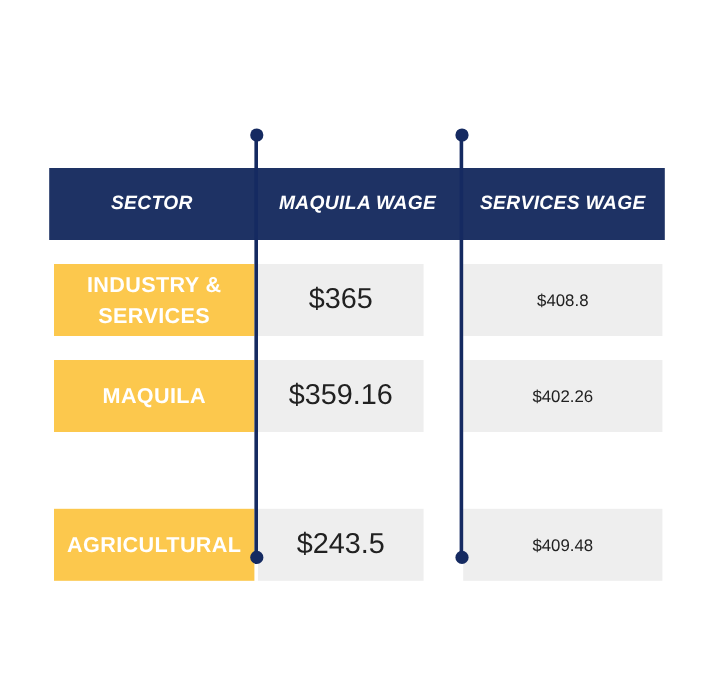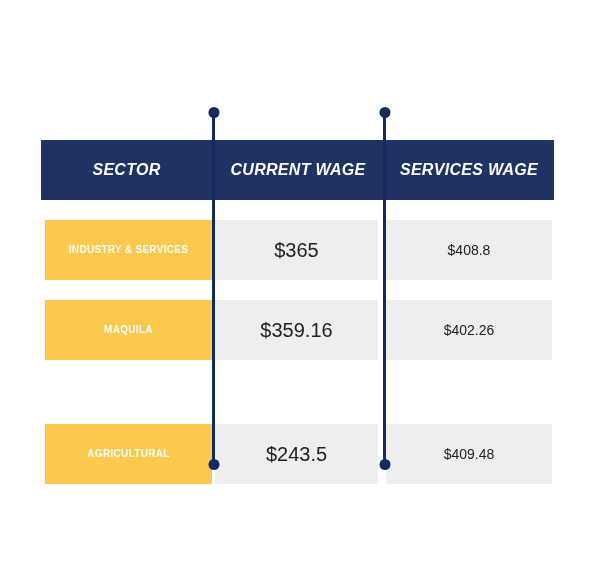--- a/index.html
+++ b/index.html
@@ -90,30 +90,30 @@
     display: flex;
     align-items: center;
     justify-content: center;
     text-align: center;
   }
   .cell-sector {
     left: 45px; width: 167px;
     background: var(--sector-bg);
     color: var(--sector-text);
     font-weight: bold;
-    font-size: 10px;
+    font-size: 18px;
     line-height: 1.45;
     letter-spacing: 0.3px;
     padding: 0 10px;
   }
   .cell-prev {
-    left: 215px; width: 163px;
+    left: 215px; width: 138px;
     background: var(--value-bg);
     color: var(--value-text);
-    font-size: 20px;
+    font-size: 24px;
   }
   .cell-curr {
     left: 386px; width: 166px;
     background: var(--value-bg);
     color: var(--value-text);
     font-size: 14px;
   }
 </style>
 </head>
 <body>
@@ -124,21 +124,21 @@
     <span class="dot dot-top"></span>
     <span class="dot dot-bottom"></span>
   </div>
   <div class="vline vline-2">
     <span class="dot dot-top"></span>
     <span class="dot dot-bottom"></span>
   </div>
 
   <div class="header-row">
     <div class="header-cell c1">SECTOR</div>
-    <div class="header-cell c2">CURRENT WAGE</div>
+    <div class="header-cell c2">MAQUILA WAGE</div>
     <div class="header-cell c3">SERVICES WAGE</div>
   </div>
 
   <div class="row row-0">
     <div class="cell cell-sector">INDUSTRY &amp; SERVICES</div>
     <div class="cell cell-prev">$365</div>
     <div class="cell cell-curr">$408.8</div>
   </div>
 
   <div class="row row-1">

